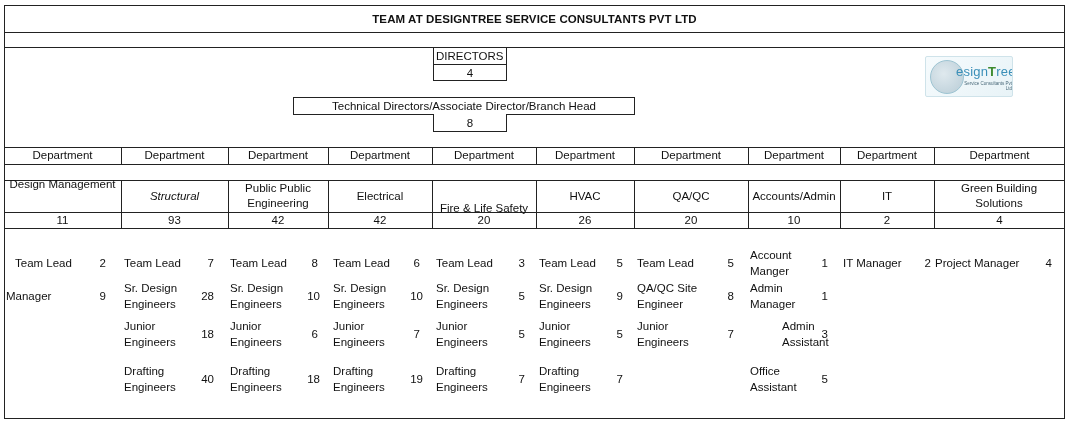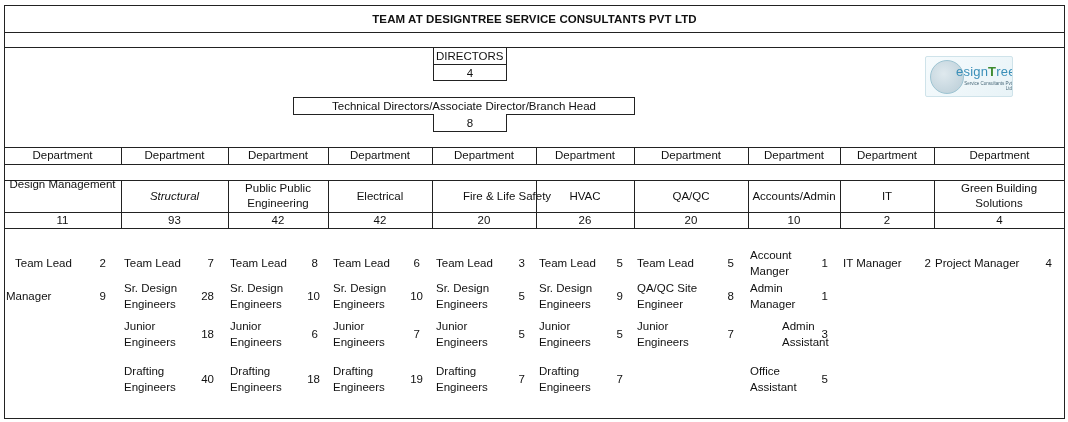--- a/index.html
+++ b/index.html
@@ -82,21 +82,21 @@
 <div class="cell" style="left:536px; top:147px; width:98px; height:17px;">Department</div>
 <div class="cell" style="left:634px; top:147px; width:114px; height:17px;">Department</div>
 <div class="cell" style="left:748px; top:147px; width:92px; height:17px;">Department</div>
 <div class="cell" style="left:840px; top:147px; width:94px; height:17px;">Department</div>
 <div class="cell" style="left:934px; top:147px; width:131px; height:17px;">Department</div>
 
 <div class="cell" style="left:4px; top:168px; width:117px; height:32px;">Design Management</div>
 <div class="cell" style="left:121px; top:180px; width:107px; height:32px;font-style:italic;">Structural</div>
 <div class="cell" style="left:234px; top:180px; width:88px; height:32px;">Public Public Engineering</div>
 <div class="cell" style="left:328px; top:180px; width:104px; height:32px;text-align:center;">Electrical</div>
-<div class="cell" style="left:432px; top:180px; width:104px; height:32px;margin-left:23px;">Fire &amp; Life Safety</div>
+<div class="cell" style="left:432px; top:192px; width:104px; height:32px;">Fire &amp; Life Safety</div>
 <div class="cell" style="left:536px; top:180px; width:98px; height:32px;">HVAC</div>
 <div class="cell" style="left:634px; top:180px; width:114px; height:32px;">QA/QC</div>
 <div class="cell" style="left:748px; top:180px; width:92px; height:32px;">Accounts/Admin</div>
 <div class="cell" style="left:840px; top:180px; width:94px; height:32px;">IT</div>
 <div class="cell" style="left:950px; top:180px; width:98px; height:32px;">Green Building Solutions</div>
 
 <div class="cell" style="left:4px; top:212px; width:117px; height:16px;">11</div>
 <div class="cell" style="left:121px; top:212px; width:107px; height:16px;">93</div>
 <div class="cell" style="left:228px; top:212px; width:100px; height:16px;">42</div>
 <div class="cell" style="left:328px; top:212px; width:104px; height:16px;">42</div>

